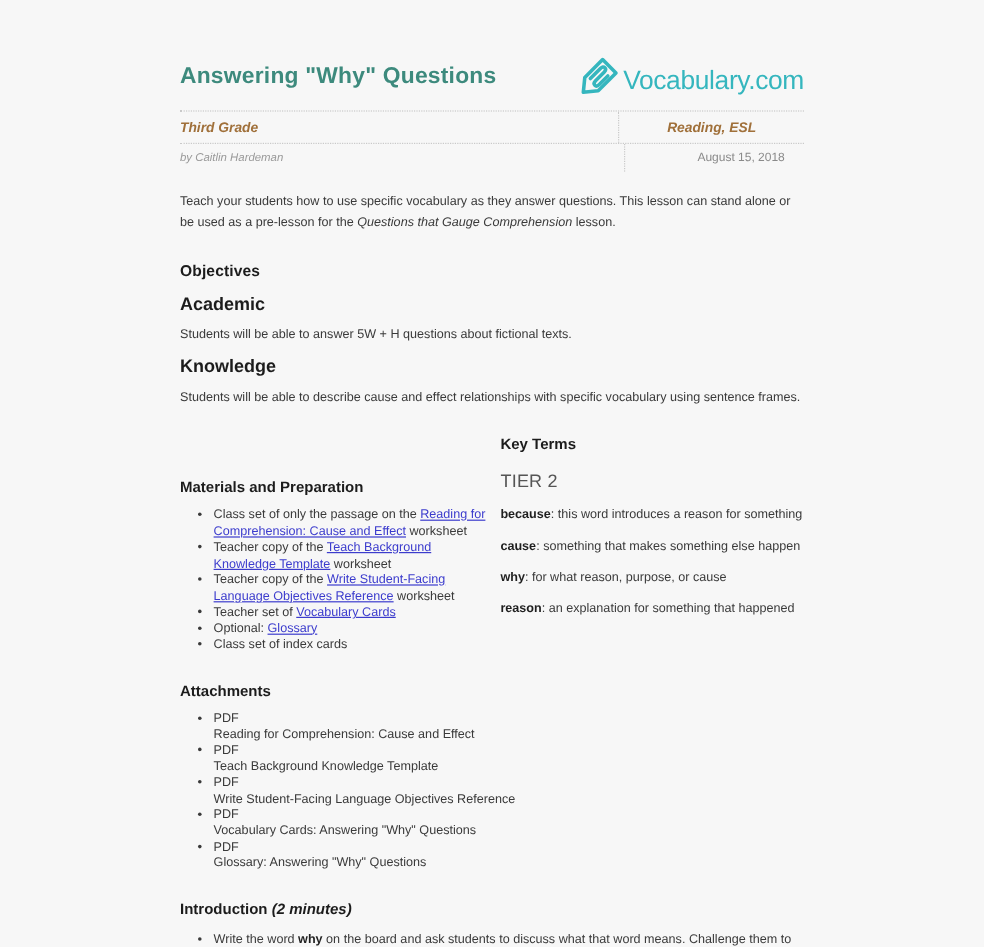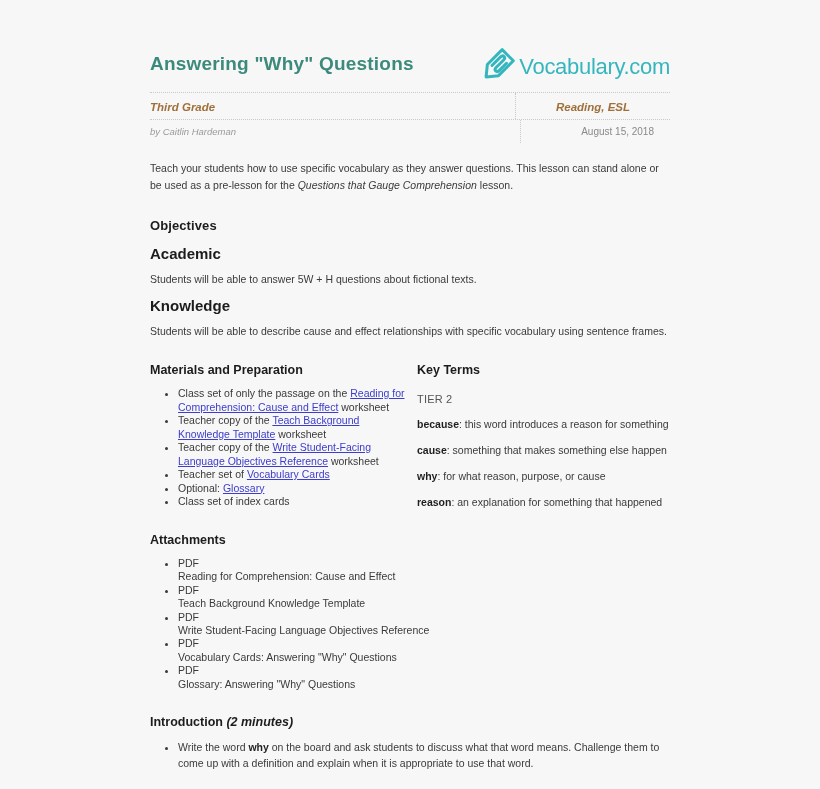--- a/index.html
+++ b/index.html
@@ -35,28 +35,28 @@
   
   .summary { margin-top: 17px; font-size: 10.5px; line-height: 17px; color: #3a3a3a; }
   h2.section { margin-top: 24px; font-size: 13px; color: #1c1c1c; letter-spacing: 0.1px; }
   h2.col-heading, h2.mid { font-size: 12.5px; color: #1c1c1c; }
   h2.mid { margin-top: 24px; }
   h3.sub { margin-top: 12px; font-size: 15px; color: #1c1c1c; }
   p.body { margin-top: 11px; font-size: 10.5px; color: #3a3a3a; }
 
   
   .two-col { display: flex; margin-top: 26px; }
-  .col-left { width: 267px; padding-right: 12px; }
+  .col-left { width: 267px; padding-right: 12px; margin-top: 36px; }
   .col-right { flex: 1; }
 
   ul.bullets { margin-top: 10px; padding-left: 28px; list-style: disc; font-size: 10.5px; line-height: 13.5px; color: #3a3a3a; }
   ul.bullets li { margin: 0; }
   .mat-link { color: #3c3ccd; text-decoration: underline; cursor: pointer; }
 
-  .tier { margin-top: 16px; font-size: 11px; color: #555; letter-spacing: 0.2px; }
+  .tier { margin-top: 16px; font-size: 15px; color: #555; letter-spacing: 0.2px; }
   .term { margin-top: 12.5px; font-size: 10.5px; line-height: 13.5px; color: #3a3a3a; }
   .term strong { color: #1f1f1f; }
 
   ul.attach { margin-top: 10px; }
   ul.attach li { line-height: 13.4px; }
 
   .intro-heading em { font-style: italic; }
   ul.intro-bullets { margin-top: 10px; line-height: 16px; }
   ul.intro-bullets li strong { color: #1f1f1f; }
 </style>

